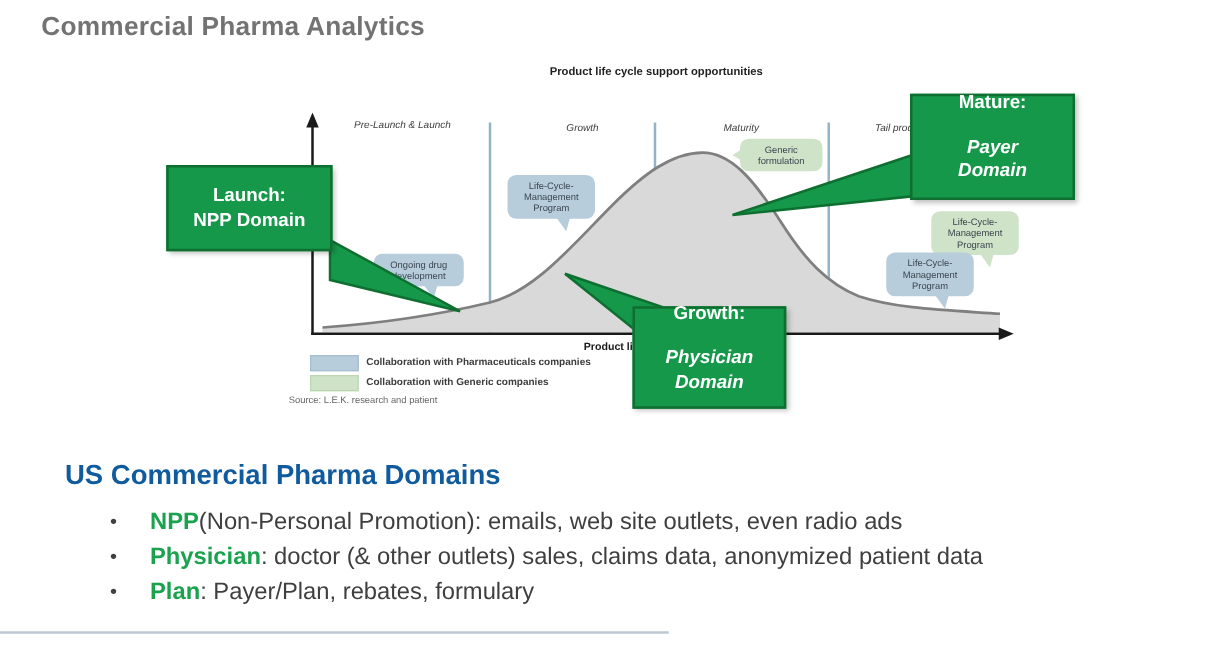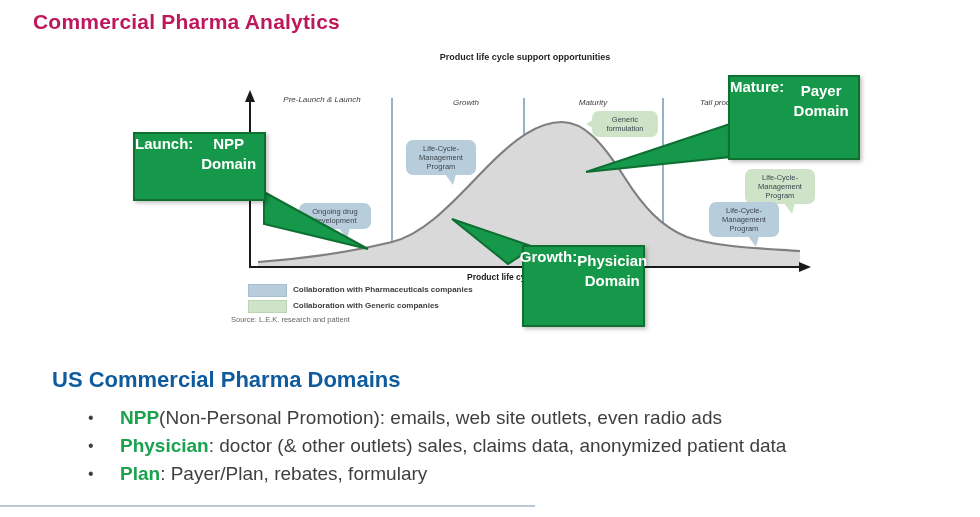--- a/index.html
+++ b/index.html
@@ -1,20 +1,20 @@
 <!DOCTYPE html>
 <html><head>
 <meta charset="utf-8">
 <style>
   html,body{margin:0;padding:0;background:#ffffff;}
   body{width:980px;height:517px;position:relative;overflow:hidden;
        font-family:"Liberation Sans", sans-serif;}
   .abs{position:absolute;}
 
-  .page-title{left:33px;top:10px;font-size:21px;font-weight:800;color:#be185d;letter-spacing:.2px;}
+  .page-title{left:33px;top:10px;font-size:21px;font-weight:800;color:#737373;letter-spacing:.2px;}
 
   .chart-title{left:380px;top:52px;width:290px;text-align:center;
                font-size:9px;font-weight:700;color:#1f1f1f;z-index:1;}
 
   svg.layer{position:absolute;left:0;top:0;width:980px;height:340px;pointer-events:none;}
   #chart-svg{z-index:1;}
   #tails-svg{z-index:3;}
 
   .phase{position:absolute;font-size:8px;font-style:italic;color:#3d3d3d;
          text-align:center;line-height:1.3;z-index:1;}
@@ -27,23 +27,23 @@
   .bubble.tb::after{content:"";position:absolute;bottom:-10px;left:55%;
           border-style:solid;border-width:11px 3px 0 8px;
           border-color:transparent;}
   .bubble.blue.tb::after{border-top-color:#b7cddb;}
   .bubble.green.tb::after{border-top-color:#cfe3c8;}
   .bubble.tl::after{content:"";position:absolute;left:-11px;top:8px;
           border:5px solid transparent;border-right:8px solid #cfe3c8;}
 
   .callout{position:absolute;z-index:4;background:#16984a;border:2px solid #0e6f31;
            color:#ffffff;font-weight:700;font-size:15px;line-height:1.3;text-align:center;
-           display:flex;flex-direction:row;justify-content:center;
+           display:flex;flex-direction:column;justify-content:center;
            box-shadow:2px 2px 4px rgba(0,0,0,.25);box-sizing:border-box;}
-  .callout .body.narrow{max-width:82px;margin:4px auto;}
+  .callout .body.narrow{max-width:82px;margin:16px auto;font-style:italic;}
 
   .xaxis-label{left:467px;top:272px;font-size:8.5px;font-weight:700;color:#1a1a1a;z-index:1;white-space:nowrap;}
 
   .legend-row{position:absolute;left:248px;height:12px;z-index:1;}
   .legend-swatch{position:absolute;left:0;top:0;width:37px;height:11px;}
   .sw-blue{background:#b7cddb;border:1px solid #a6bfd0;}
   .sw-green{background:#cfe3c8;border:1px solid #bcd6b2;}
   .legend-label{position:absolute;left:45px;top:1px;font-size:8px;font-weight:700;color:#3d3d3d;white-space:nowrap;}
 
   .source{left:231px;top:315px;font-size:7.5px;color:#666666;z-index:1;}
@@ -99,21 +99,21 @@
 </svg>
 
 <div class="callout" style="left:133px;top:132px;width:133px;height:69px;">
   <div class="heading">Launch:</div>
   <div class="body">NPP Domain</div>
 </div>
 <div class="callout" style="left:728px;top:75px;width:132px;height:85px;">
   <div class="heading">Mature:</div>
   <div class="body narrow">Payer Domain</div>
 </div>
-<div class="callout" style="left:522px;top:245px;width:123px;height:82px;">
+<div class="callout" style="left:506px;top:245px;width:123px;height:82px;">
   <div class="heading">Growth:</div>
   <div class="body narrow">Physician Domain</div>
 </div>
 
 <div class="abs xaxis-label">Product life cycle</div>
 
 <div class="legend-row" style="top:284px;">
   <span class="legend-swatch sw-blue"></span>
   <span class="legend-label">Collaboration with Pharmaceuticals companies</span>
 </div>

